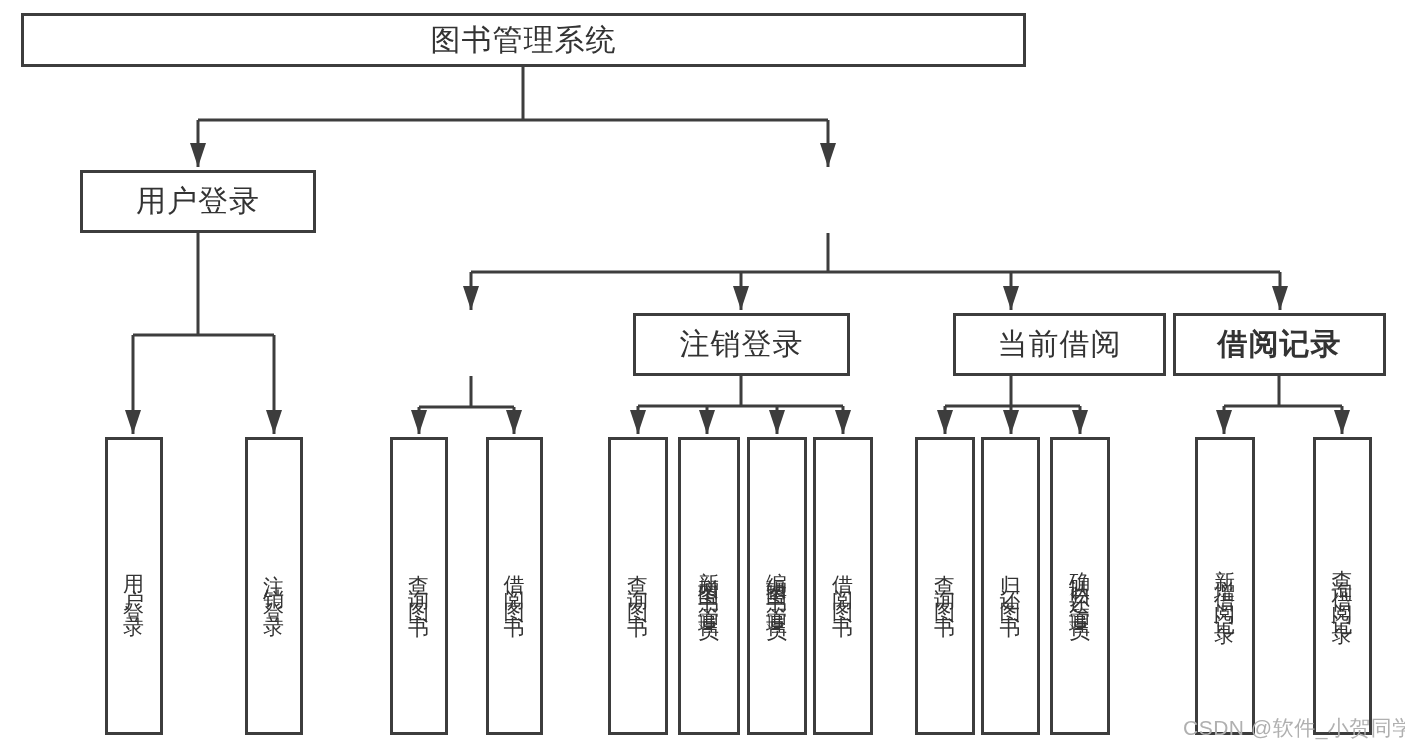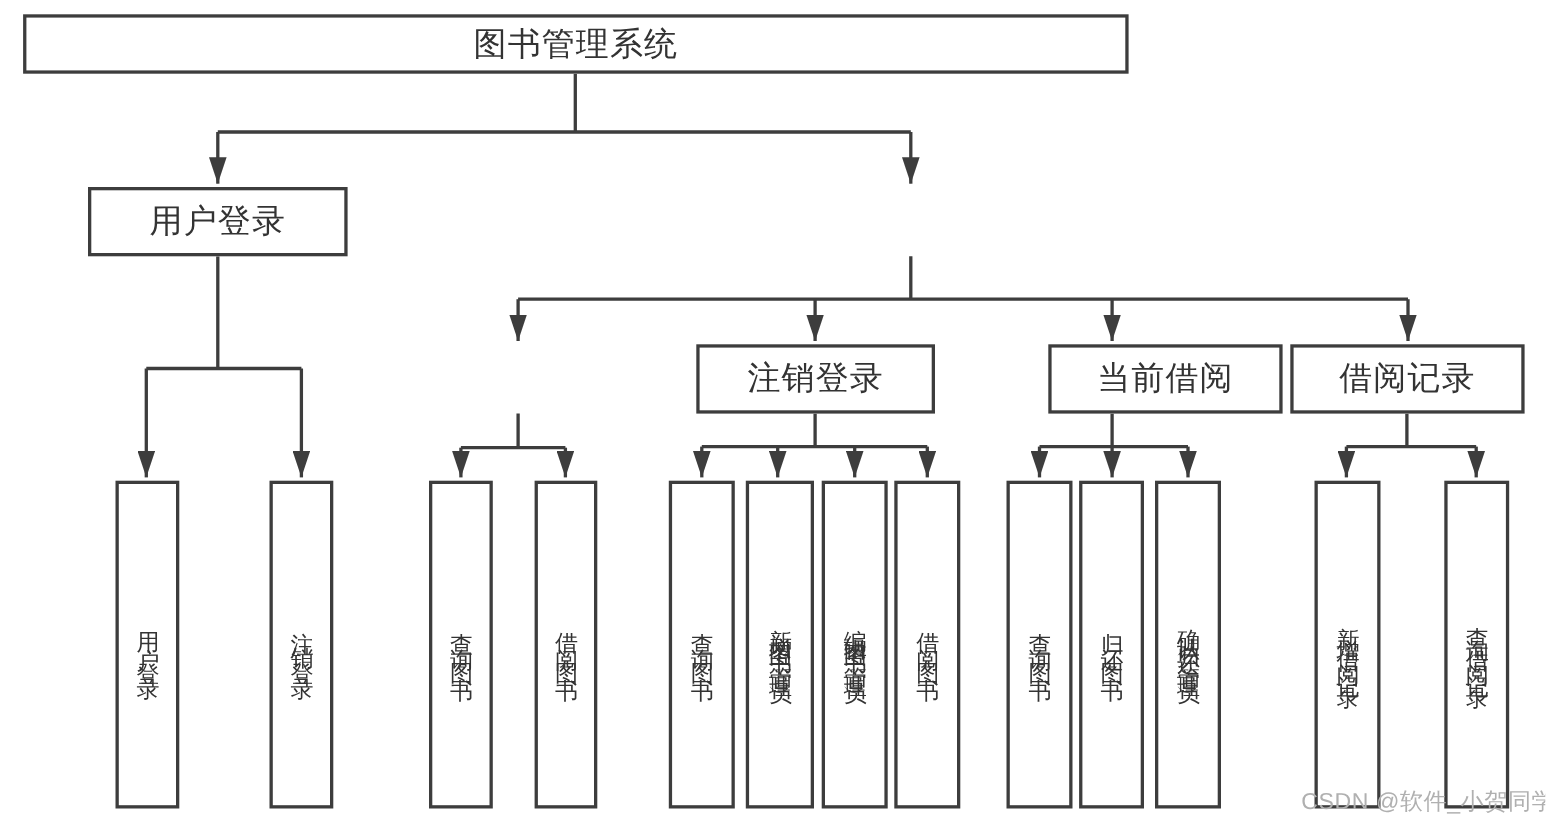--- a/index.html
+++ b/index.html
@@ -103,21 +103,21 @@
   <div class="box hbox" style="left:80px;top:170px;width:236px;height:63px;">
     <span>用户登录</span>
   </div>
 
   <div class="box hbox" style="left:633px;top:313px;width:217px;height:63px;">
     <span>注销登录</span>
   </div>
   <div class="box hbox" style="left:905px;top:313px;width:213px;height:63px;margin-left:48px;">
     <span>当前借阅</span>
   </div>
-  <div class="box hbox" style="left:1173px;top:313px;width:213px;height:63px;">
+  <div class="box hbox" style="left:1173px;top:313px;width:213px;height:63px;font-weight:bold;">
     <span>借阅记录</span>
   </div>
 
   <div class="box leaf" style="left:105px;top:437px;width:58px;height:298px;">
     <span class="vtext">用户登录</span>
   </div>
   <div class="box leaf" style="left:245px;top:437px;width:58px;height:298px;">
     <span class="vtext">注销登录</span>
   </div>
 

